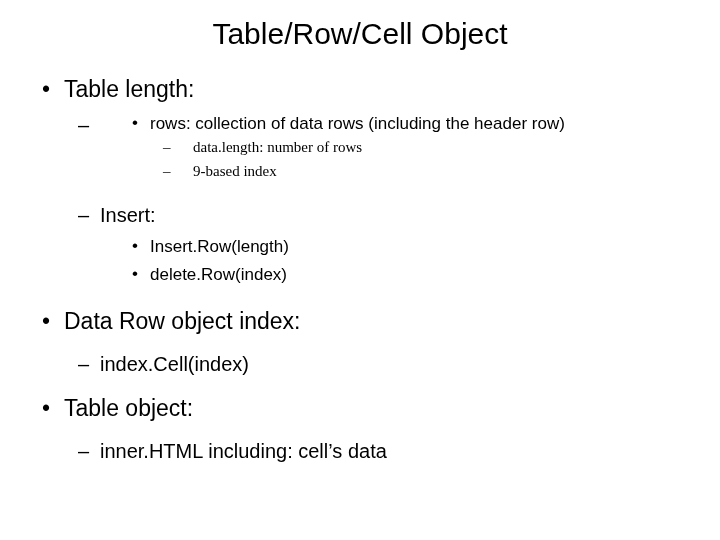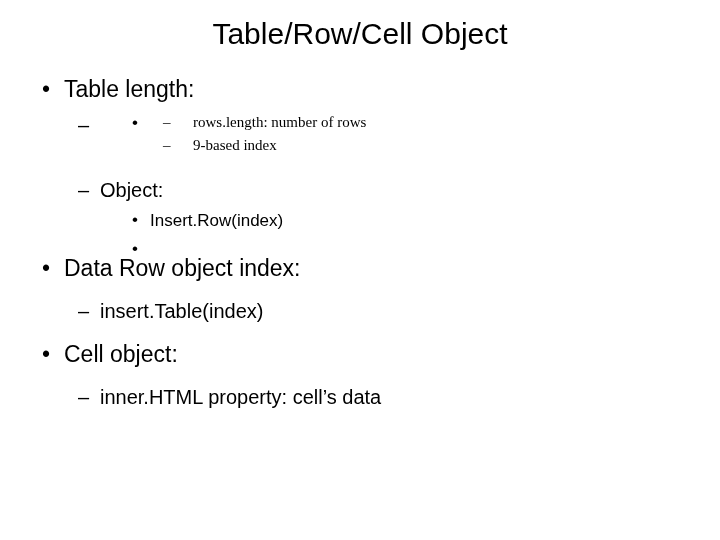--- a/index.html
+++ b/index.html
@@ -111,61 +111,63 @@
         <span class="bul">•</span>
         <span>Table length:</span>
       </li>
 
       <li class="lvl2">
         <span class="bul">–</span>
       </li>
 
       <li class="lvl3">
         <span class="bul">•</span>
+        <span>rows: collection of data rows (including the header row)</span>
       </li>
 
       <li class="lvl4">
         <span class="bul">–</span>
-        <span>rows.length: number of rows</span>
+        <span>data.length: number of rows</span>
       </li>
 
       <li class="lvl4">
         <span class="bul">–</span>
         <span>9-based index</span>
       </li>
 
       <li class="lvl2 gap-top-lg">
         <span class="bul">–</span>
-        <span>Object:</span>
+        <span>Insert:</span>
       </li>
 
       <li class="lvl3">
         <span class="bul">•</span>
-        <span>Insert.Row(index)</span>
+        <span>Insert.Row(length)</span>
       </li>
 
       <li class="lvl3">
         <span class="bul">•</span>
+        <span>delete.Row(index)</span>
       </li>
 
       <li class="lvl1 gap-top-lg">
         <span class="bul">•</span>
         <span>Data Row object index:</span>
       </li>
 
       <li class="lvl2 gap-top-md">
         <span class="bul">–</span>
-        <span>insert.Table(index)</span>
+        <span>index.Cell(index)</span>
       </li>
 
       <li class="lvl1 gap-top-md">
         <span class="bul">•</span>
-        <span>Cell object:</span>
+        <span>Table object:</span>
       </li>
 
       <li class="lvl2 gap-top-md">
         <span class="bul">–</span>
-        <span>inner.HTML property: cell’s data</span>
+        <span>inner.HTML including: cell’s data</span>
       </li>
 
     </ul>
   </div>
 </div>
 
 </body></html>

